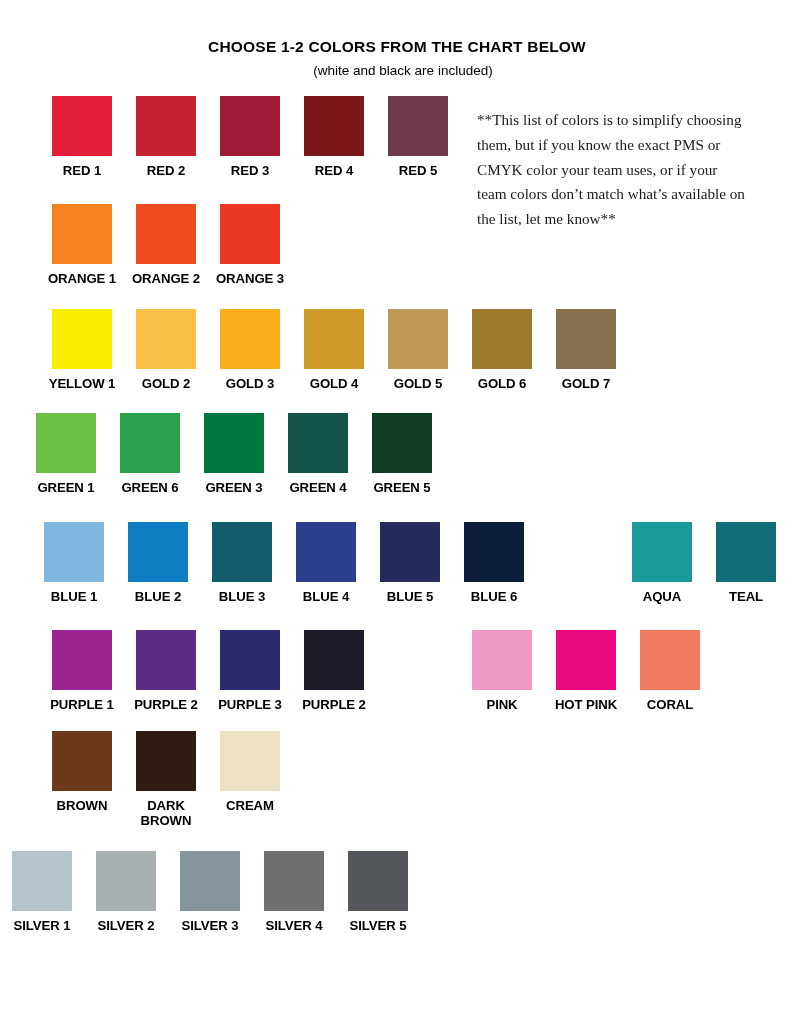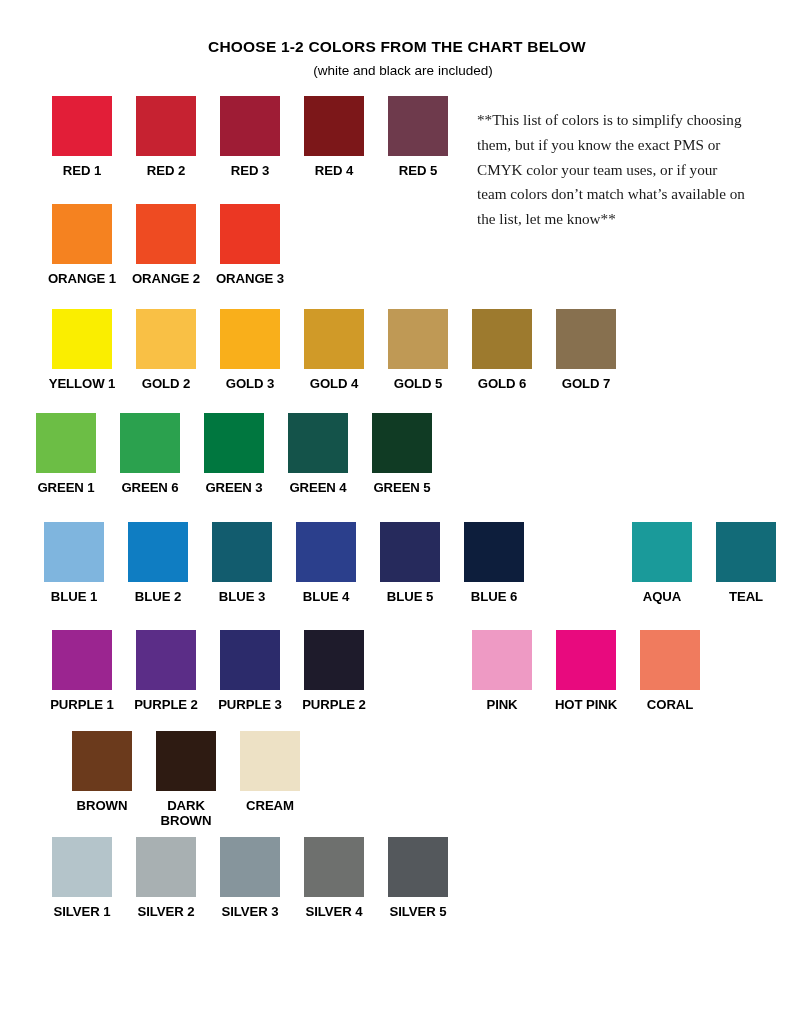--- a/index.html
+++ b/index.html
@@ -262,35 +262,35 @@
         </div>
         <div class="cell">
           <div class="swatch" style="background: rgb(232, 10, 126);"></div>
           <div class="caption">HOT PINK</div>
         </div>
         <div class="cell">
           <div class="swatch" style="background: rgb(240, 123, 94);"></div>
           <div class="caption">CORAL</div>
         </div>
       </div>
-      <div class="row" style="margin-bottom: 8px; padding-left: 60px;">
+      <div class="row" style="margin-bottom: 22px; padding-left: 40px;">
         <div class="cell">
           <div class="swatch" style="background: rgb(107, 58, 28);"></div>
           <div class="caption">BROWN</div>
         </div>
         <div class="cell">
           <div class="swatch" style="background: rgb(46, 27, 18);"></div>
           <div class="caption">DARK BROWN</div>
         </div>
         <div class="cell">
           <div class="swatch" style="background: rgb(237, 225, 197);"></div>
           <div class="caption">CREAM</div>
         </div>
       </div>
-      <div class="row" style="margin-bottom: 4px; padding-left: 40px;">
+      <div class="row" style="margin-bottom: 4px; ">
         <div class="cell">
           <div class="swatch" style="background: rgb(180, 196, 202);"></div>
           <div class="caption">SILVER 1</div>
         </div>
         <div class="cell">
           <div class="swatch" style="background: rgb(168, 176, 178);"></div>
           <div class="caption">SILVER 2</div>
         </div>
         <div class="cell">
           <div class="swatch" style="background: rgb(134, 149, 156);"></div>

